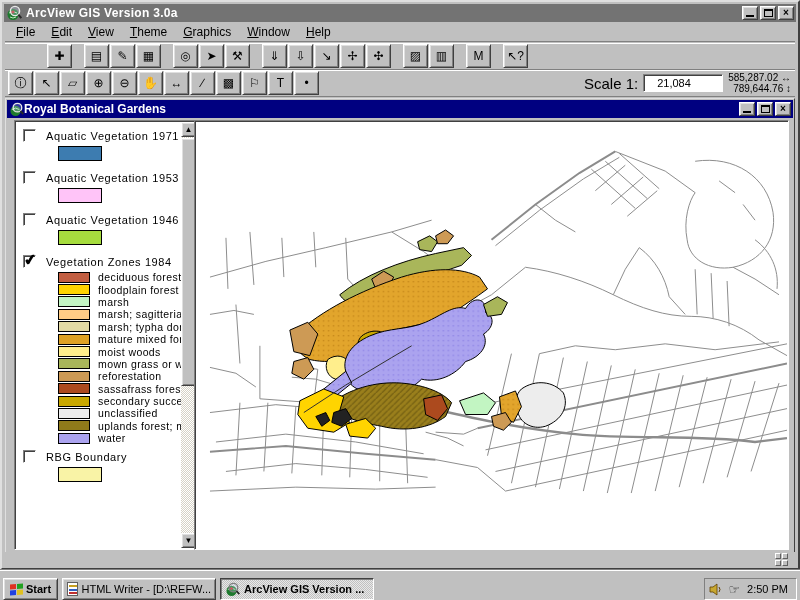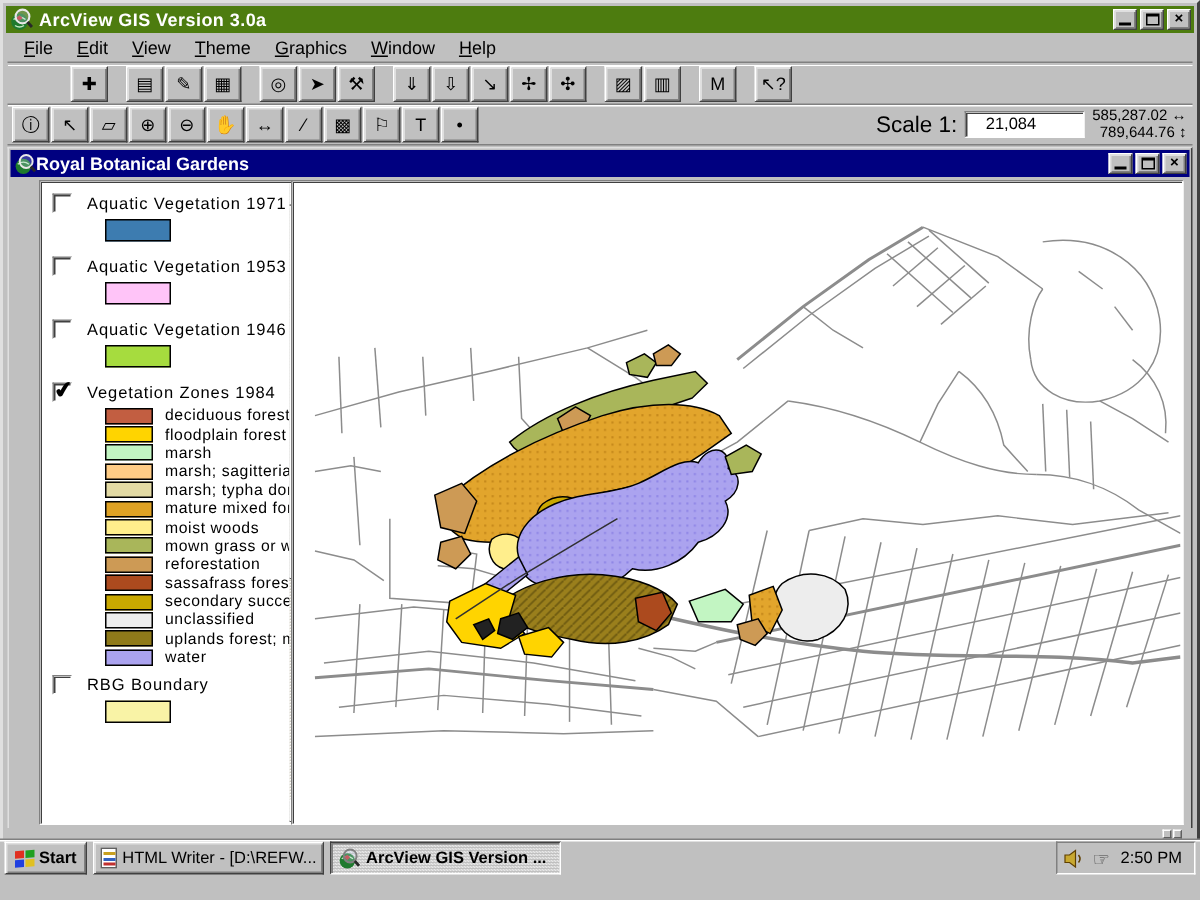--- a/index.html
+++ b/index.html
@@ -9,21 +9,21 @@
   
   .raised { background:#C0C0C0; border:1px solid; border-color:#FFFFFF #404040 #404040 #FFFFFF;
             box-shadow: inset 1px 1px 0 #DFDFDF, inset -1px -1px 0 #808080; }
   .pressed { border-color:#404040 #FFFFFF #FFFFFF #404040;
             box-shadow: inset 1px 1px 0 #808080; }
 
   #app { position:absolute; left:0; top:0; width:800px; height:570px;
          background:#C0C0C0; border:2px solid; border-color:#DFDFDF #404040 #404040 #DFDFDF; }
 
   .titlebar { position:absolute; left:2px; right:2px; top:2px; height:18px;
-    background:#4d7c0f; color:#fff; display:flex; align-items:center; padding:0 2px; }
+    background:#737373; color:#fff; display:flex; align-items:center; padding:0 2px; }
   .titlebar .t-text { font-size:12px; font-weight:bold; margin-left:4px; letter-spacing:0.3px; }
   .winbtns { margin-left:auto; display:flex; gap:2px; }
   .winbtn { width:16px; height:14px; font-size:10px; line-height:12px; text-align:center;
     color:#000; font-weight:bold; }
   .minbar { display:inline-block; width:8px; height:2px; background:#000; margin-top:8px; }
   .maxbox { display:inline-block; width:9px; height:8px; border:1px solid #000; border-top-width:2px; margin-top:2px; }
 
   .menubar { position:absolute; left:3px; right:3px; top:21px; height:19px;
     display:flex; align-items:flex-end; gap:2px; padding-left:4px; font-size:12px;
     border-bottom:1px solid #808080; background:#C0C0C0;}
@@ -46,21 +46,21 @@
     border:1px solid; border-color:#808080 #fff #fff #808080; box-shadow:inset 1px 1px 0 #404040; }
   .coords { font-size:10px; line-height:11px; text-align:right; white-space:nowrap; }
 
   
   #docwin { position:absolute; left:3px; right:3px; top:96px; height:457px;
     background:#C0C0C0; border:1px solid; border-color:#DFDFDF #404040 #404040 #DFDFDF; }
   .doc-titlebar { position:absolute; left:1px; right:1px; top:1px; height:18px;
     background:#000080; color:#fff; display:flex; align-items:center; padding:0 2px; }
   .doc-titlebar .t-text { font-size:12px; font-weight:bold; }
 
-  #toc { position:absolute; left:20px; top:21px; width:185px; bottom:4px;
+  #toc { position:absolute; left:8px; top:21px; width:185px; bottom:4px;
     background:#fff; border:1px solid; border-color:#808080 #fff #fff #808080;
     box-shadow:inset 1px 1px 0 #404040; overflow:hidden; }
   #toc-inner { position:absolute; left:2px; top:2px; right:17px; bottom:2px; overflow:hidden;
     font-size:11px; }
   .layer { padding:6px 0 0 6px; }
   .lhead { display:flex; align-items:center; gap:10px; }
   .checkbox { width:13px; height:13px; background:#fff; flex:0 0 13px;
     border:1px solid; border-color:#808080 #fff #fff #808080; box-shadow:inset 1px 1px 0 #404040;
     position:relative; }
   .checkbox.on::after { content:"✔"; position:absolute; left:0px; top:-5px; font-size:15px;
@@ -84,22 +84,22 @@
     background:#fff; border:1px solid; border-color:#808080 #fff #fff #808080;
     box-shadow:inset 1px 1px 0 #404040; }
   #mapview svg { position:absolute; left:1px; top:1px; width:calc(100% - 2px); height:calc(100% - 2px); }
 
   
   #statusstrip { position:absolute; left:2px; right:2px; bottom:2px; height:14px; background:#C0C0C0; }
   .grip { position:absolute; right:8px; top:1px; display:grid; grid-template-columns:6px 6px; gap:1px; }
   .grip i { width:6px; height:6px; background:#C0C0C0; border:1px solid; border-color:#fff #606060 #606060 #fff; }
 
   
-  #taskbar { position:absolute; left:0; bottom:0; width:800px; height:40px; background:#C0C0C0;
-    border-top:1px solid #FFFFFF; box-shadow:0 -1px 0 #808080; display:flex; align-items:flex-start; padding:0 3px; }
+  #taskbar { position:absolute; left:0; bottom:0; width:800px; height:30px; background:#C0C0C0;
+    border-top:1px solid #FFFFFF; box-shadow:0 -1px 0 #808080; display:flex; align-items:flex-end; padding:0 3px; }
   .startbtn { height:22px; display:flex; align-items:center; gap:3px; padding:0 6px; font-size:11px; font-weight:bold; }
   .flag { display:grid; grid-template-columns:6px 6px; grid-template-rows:5px 5px; gap:1px; transform:skewY(-4deg); }
   .flag i:nth-child(1){background:#E03020;} .flag i:nth-child(2){background:#20A020;}
   .flag i:nth-child(3){background:#2040E0;} .flag i:nth-child(4){background:#E0C020;}
   .taskbtn { height:22px; width:154px; margin-left:4px; display:flex; align-items:center; gap:4px;
     padding:0 4px; font-size:11px; white-space:nowrap; overflow:hidden; }
   .taskbtn.active { font-weight:bold;
     background:repeating-conic-gradient(#E8E8E8 0% 25%, #C0C0C0 0% 50%) 0 0/2px 2px; }
   .tray { margin-left:auto; height:22px; display:flex; align-items:center; gap:5px; padding:0 8px 0 4px;
     border:1px solid; border-color:#808080 #fff #fff #808080; font-size:11px; }

